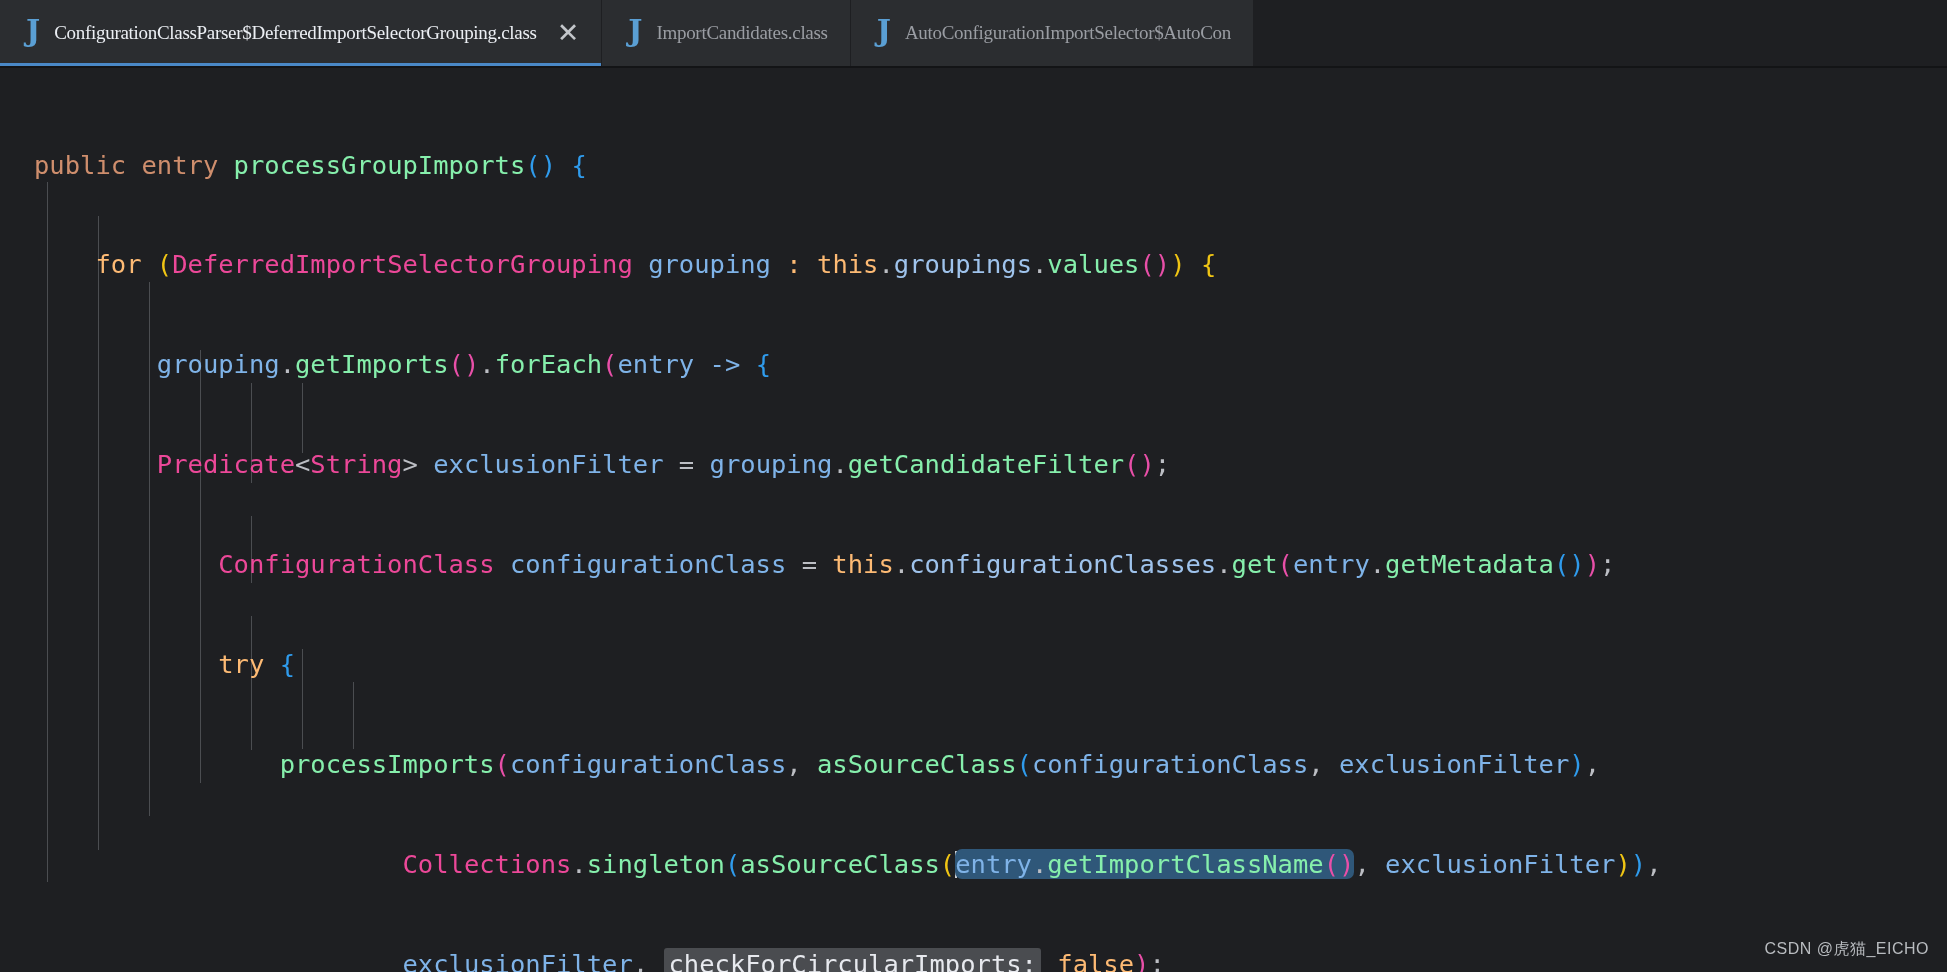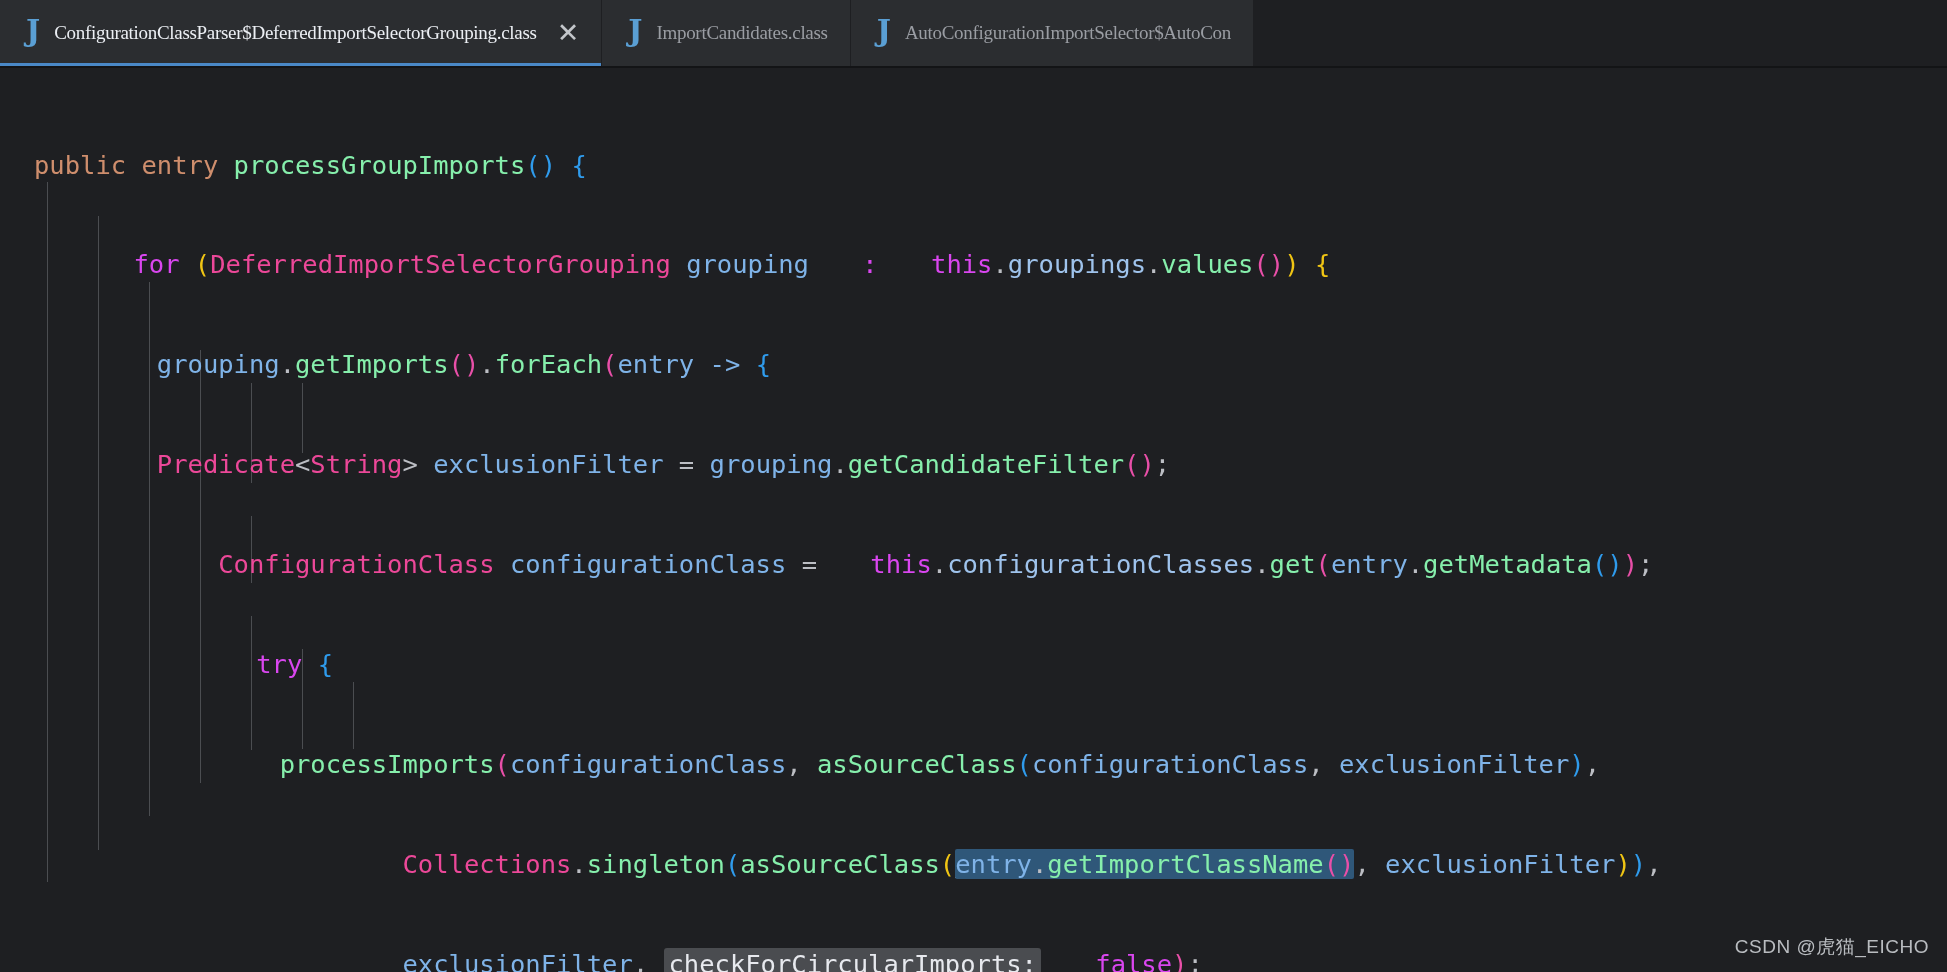--- a/index.html
+++ b/index.html
@@ -83,35 +83,35 @@
     font-size: 25.5px;
     line-height: 33.3px;
     white-space: pre;
     color: #bcbec4;
     letter-spacing: 0px;
   }
   .line { height: 33.3px; white-space: pre; }
 
   
   .kw       { color: #cf8e6d; }
-  .kw2      { color: #d946ef; margin-left: 38px; }
+  .kw2      { color: #fdba74; }
   .type     { color: #ec4899; }
   .var      { color: #7fb3e8; }
   .field    { color: #9fc3ec; }
   .meth     { color: #86efac; }
   .op       { color: #bcbec4; }
   .b0       { color: #2f9bec; }   
   .b1       { color: #f0c514; }   
   .b2       { color: #e84fa8; }   
   .punc     { color: #bcbec4; }
 
   
   .sel {
     background: #2f5779;
-    border-radius: 2px;
+    border-radius: 7px;
   }
   .caret {
     display: inline-block;
     width: 2px;
     height: 27px;
     background: #cfd2d6;
     vertical-align: -5px;
     margin-right: -2px;
   }
   
@@ -129,21 +129,21 @@
     width: 1px;
     background: #4b4d51;
   }
 
   
   #watermark {
     position: absolute;
     right: 18px;
     bottom: 12px;
     font-family: "Liberation Sans", sans-serif;
-    font-size: 19px;
+    font-size: 16px;
     color: #b9bcc0;
     letter-spacing: 0.5px;
     margin-left: 46px;
   }
 </style>
 </head>
 <body>
 
 <div id="tabbar">
 

